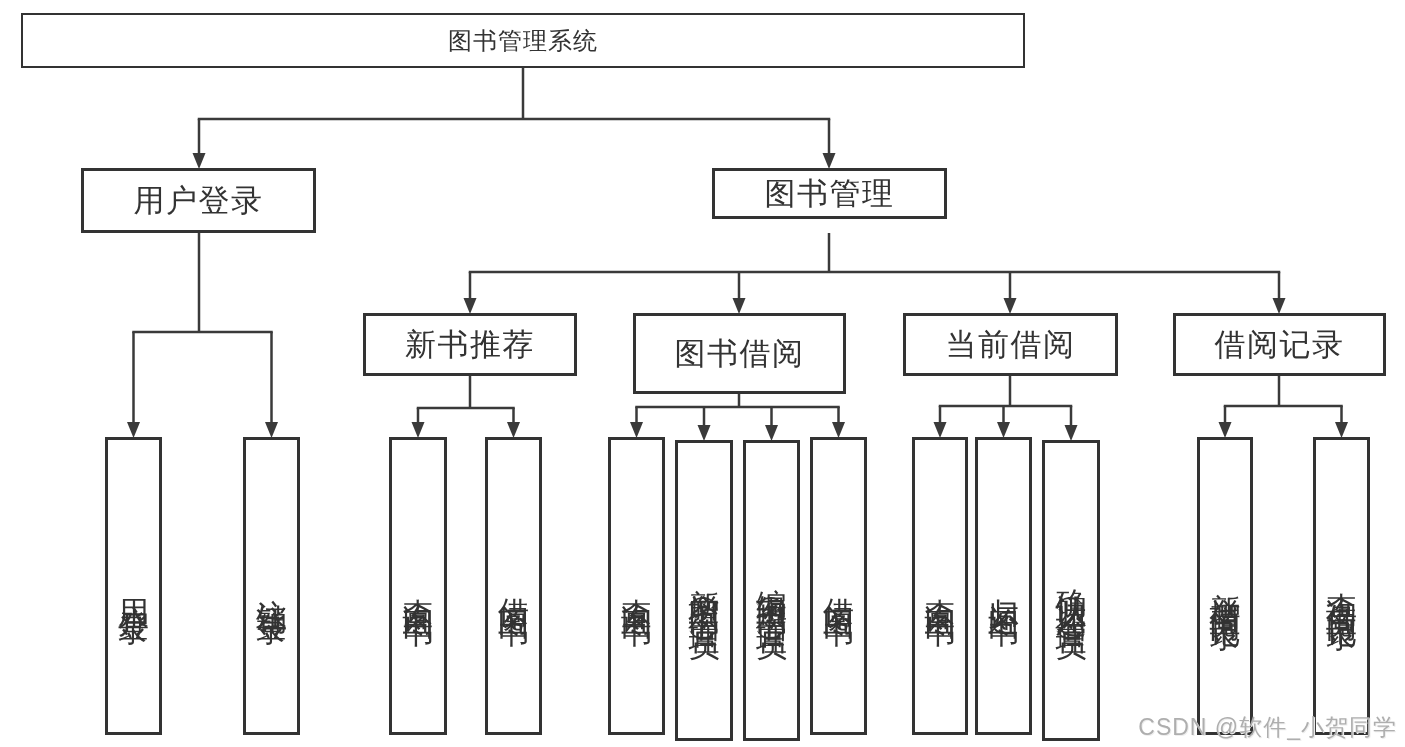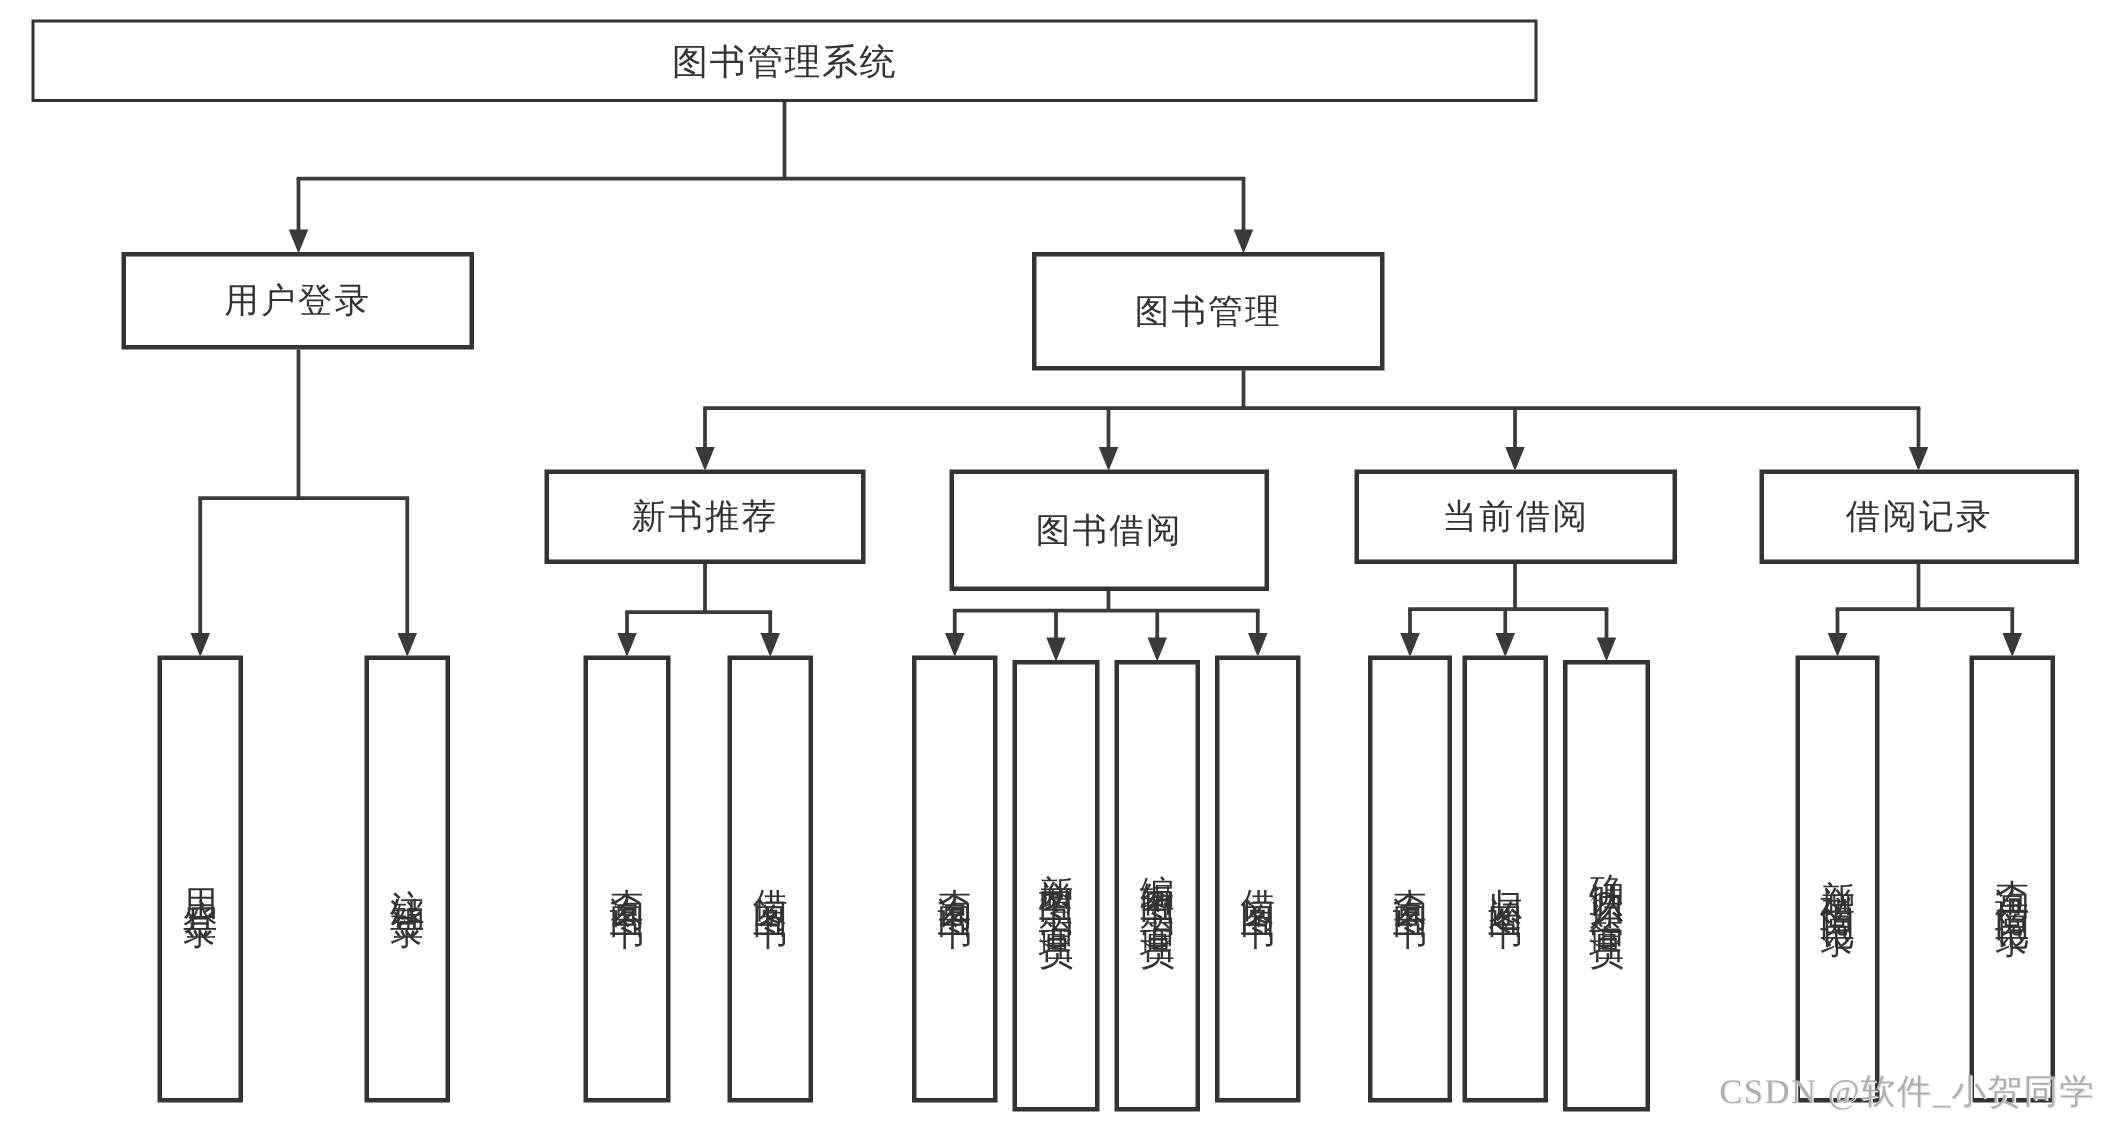--- a/index.html
+++ b/index.html
@@ -1,39 +1,39 @@
 <!DOCTYPE html>
 <html><head>
 <meta charset="utf-8">
 <style>
   html,body{margin:0;padding:0;background:#ffffff;}
   #canvas{
     position:relative;
     width:1405px;height:747px;
     background:#ffffff;
     overflow:hidden;
-    font-family:Liberation Serif, serif;
+    font-family:Liberation Sans, sans-serif;
   }
   #connector-layer{
     position:absolute;left:0;top:0;width:1405px;height:747px;
     pointer-events:none;
   }
   .node{
     position:absolute;
     box-sizing:border-box;
     border:3px solid #333333;
     background:#ffffff;
     display:flex;
     align-items:center;
     justify-content:center;
   }
   .node.root{border-width:2.5px;}
   .lbl{
     color:#333333;
-    font-size:23px;
+    font-size:31px;
     letter-spacing:1.5px;
     white-space:nowrap;
   }
   .root .lbl{font-size:24px;letter-spacing:1px;}
   .v .lbl{
     writing-mode:vertical-rl;
     text-orientation:mixed;
     letter-spacing:6px;
     line-height:1;
     white-space:normal;
@@ -120,21 +120,21 @@
     </g>
   </svg>
 
   <div class="node root" style="left:21px;top:13px;width:1004px;height:55px;">
     <span class="lbl">图书管理系统</span>
   </div>
 
   <div class="node" style="left:81px;top:168px;width:235px;height:65px;">
     <span class="lbl">用户登录</span>
   </div>
-  <div class="node" style="left:688px;top:168px;width:235px;height:79px;">
+  <div class="node" style="left:712px;top:168px;width:235px;height:51px;">
     <span class="lbl">图书管理</span>
   </div>
 
   <div class="node" style="left:363px;top:313px;width:214px;height:63px;text-align:center;">
     <span class="lbl">新书推荐</span>
   </div>
   <div class="node" style="left:633px;top:313px;width:213px;height:81px;">
     <span class="lbl">图书借阅</span>
   </div>
   <div class="node" style="left:903px;top:313px;width:215px;height:63px;">

